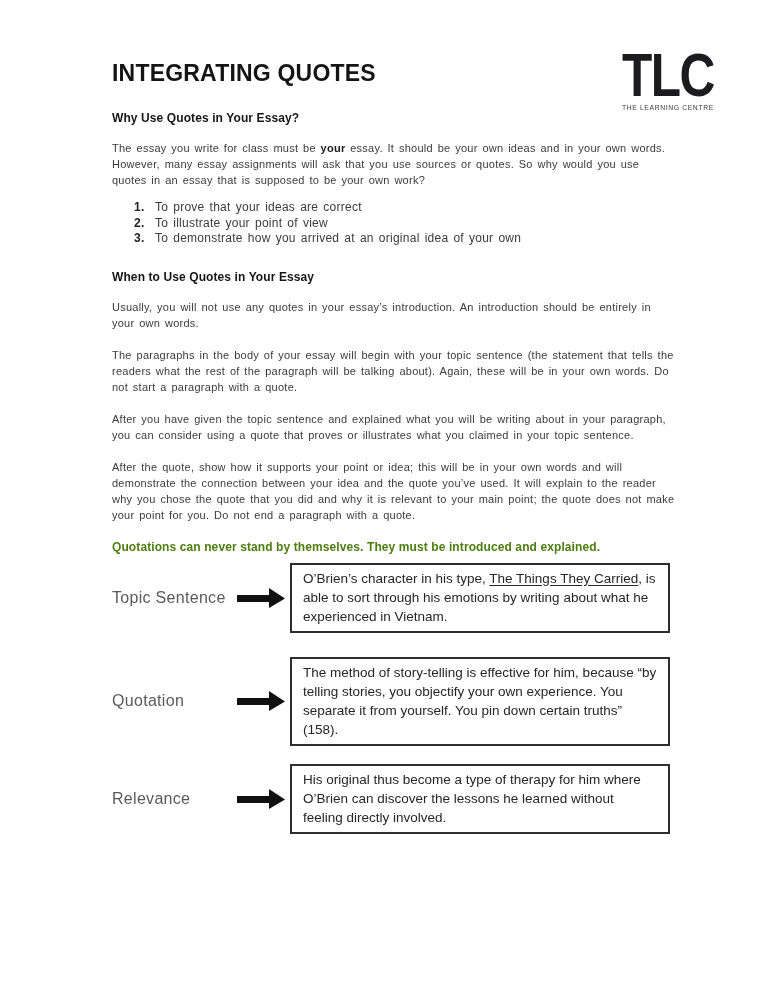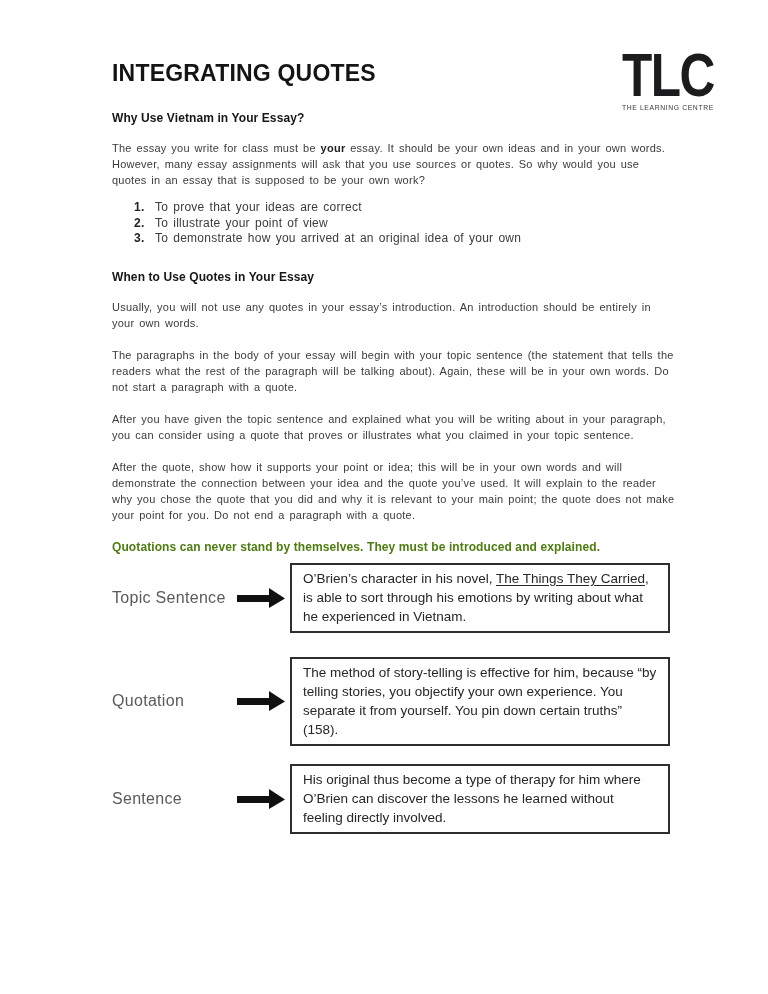--- a/index.html
+++ b/index.html
@@ -113,21 +113,21 @@
 
 <div class="page">
 
   <h1 class="doc-title">INTEGRATING QUOTES</h1>
 
   <div class="logo">
     <span class="logo-acronym">TLC</span>
     <span class="logo-sub">THE LEARNING CENTRE</span>
   </div>
 
-  <h2 class="h2 h2-why">Why Use Vietnam in Your Essay?</h2>
+  <h2 class="h2 h2-why">Why Use Quotes in Your Essay?</h2>
 
   <p class="para"><span>The essay you write for class must be </span><b>your</b><span> essay. It should be your own ideas and in your own words. However, many essay assignments will ask that you use sources or quotes. So why would you use quotes in an essay that is supposed to be your own work?</span></p>
 
   <div class="num-list">
     <div class="list-row">
       <span class="list-num">1.</span>
       <span>To prove that your ideas are correct</span>
     </div>
     <div class="list-row">
       <span class="list-num">2.</span>
@@ -153,38 +153,38 @@
     <div class="example-row row-1">
       <span class="example-label">Topic Sentence</span>
       <span class="arrow-cell">
         <span class="arrow-icon">
           <svg width="48" height="22" viewBox="0 0 48 22">
               <rect x="0" y="8" width="33" height="7" fill="#111111"></rect>
               <polygon points="32,1 48,11.5 32,21" fill="#111111"></polygon>
             </svg>
         </span>
       </span>
-      <div class="example-box"><span>O’Brien’s character in his novel, </span><span class="underlined">The Things They Carried</span><span>, is able to sort through his emotions by writing about what he experienced in Vietnam.</span></div>
+      <div class="example-box"><span>O’Brien’s character in his type, </span><span class="underlined">The Things They Carried</span><span>, is able to sort through his emotions by writing about what he experienced in Vietnam.</span></div>
     </div>
 
     <div class="example-row row-2">
       <span class="example-label">Quotation</span>
       <span class="arrow-cell">
         <span class="arrow-icon">
           <svg width="48" height="22" viewBox="0 0 48 22">
               <rect x="0" y="8" width="33" height="7" fill="#111111"></rect>
               <polygon points="32,1 48,11.5 32,21" fill="#111111"></polygon>
             </svg>
         </span>
       </span>
       <div class="example-box">The method of story-telling is effective for him, because “by telling stories, you objectify your own experience. You separate it from yourself. You pin down certain truths” (158).</div>
     </div>
 
     <div class="example-row row-3">
-      <span class="example-label">Sentence</span>
+      <span class="example-label">Relevance</span>
       <span class="arrow-cell">
         <span class="arrow-icon">
           <svg width="48" height="22" viewBox="0 0 48 22">
               <rect x="0" y="8" width="33" height="7" fill="#111111"></rect>
               <polygon points="32,1 48,11.5 32,21" fill="#111111"></polygon>
             </svg>
         </span>
       </span>
       <div class="example-box">His original thus become a type of therapy for him where O’Brien can discover the lessons he learned without feeling directly involved.</div>
     </div>

